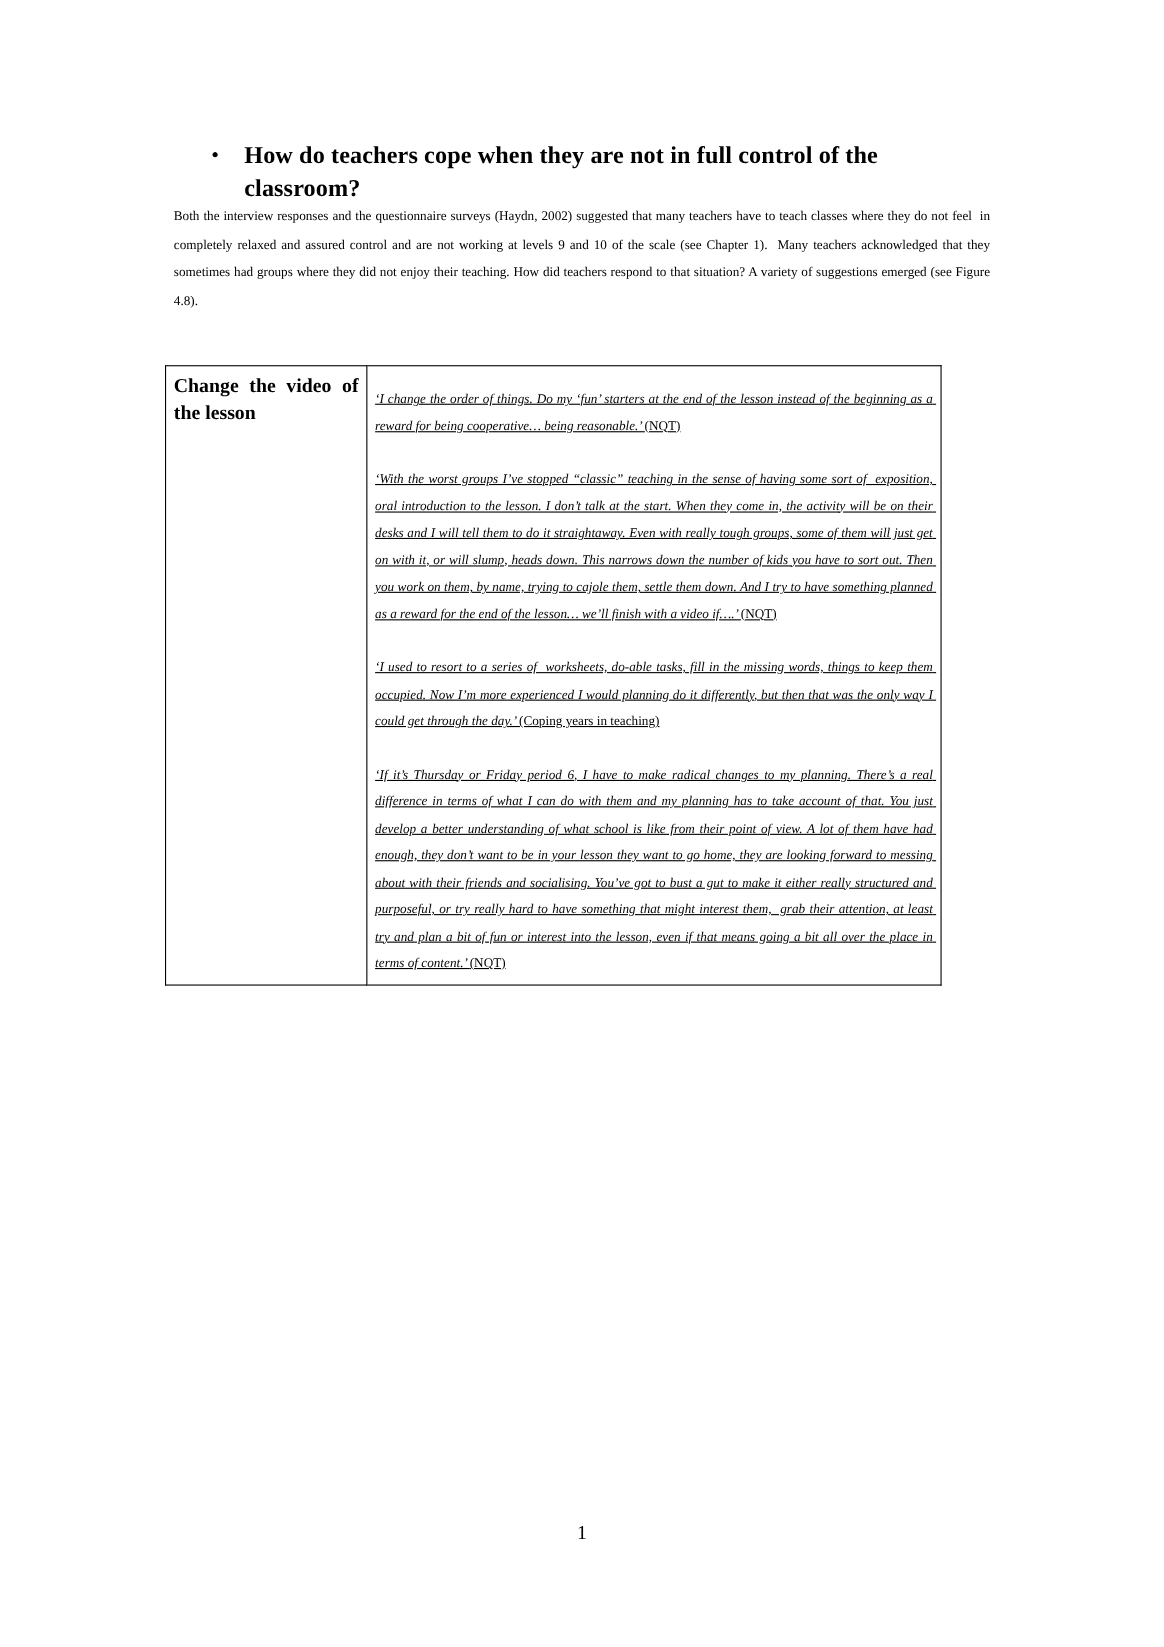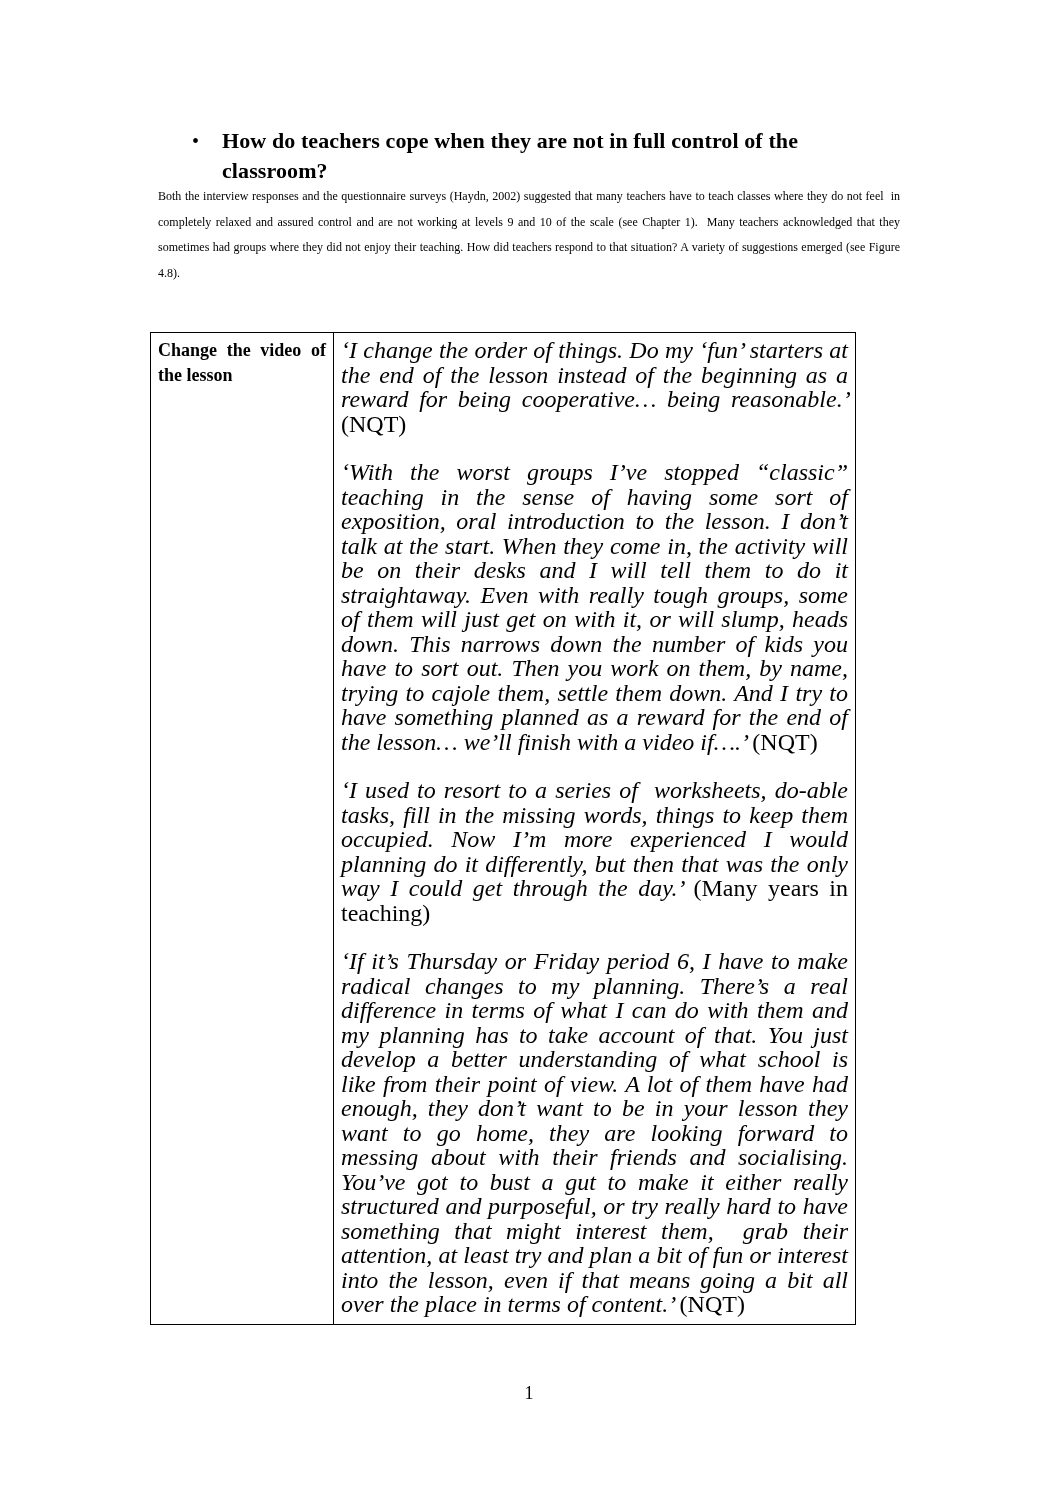--- a/index.html
+++ b/index.html
@@ -102,27 +102,28 @@
     font-weight: bold;
     line-height: 25px;
   }
 
   .row-graphic .col-label,
   .row-graphic .col-body {
     height: 136px;
   }
 
   .quote {
-    font-size: 24px;
+    font-size: 12px;
     line-height: 24.5px;
     text-align: justify;
     text-justify: inter-word;
     font-style: italic;
-    margin: 0 0 24px 0;
+    margin: 12px 0 24px 0;
     white-space: pre-wrap;
+    text-decoration: underline;
   }
   .quote:last-child {
     margin-bottom: 0;
   }
   .quote .attr {
     font-style: normal;
   }
 
   
   .page-number {
@@ -151,21 +152,21 @@
 
   <table class="fig-table">
     <tbody>
       <tr class="row-strategy">
         <td class="col-label">
           <div class="label-text two-line-justify">Change the video of the lesson</div>
         </td>
         <td class="col-body">
           <p class="quote"><span>‘I change the order of things. Do my ‘fun’ starters at the end of the lesson instead of the beginning as a reward for being cooperative… being reasonable.’ </span><span class="attr">(NQT)</span></p>
           <p class="quote"><span>‘With the worst groups I’ve stopped “classic” teaching in the sense of having some sort of  exposition, oral introduction to the lesson. I don’t talk at the start. When they come in, the activity will be on their desks and I will tell them to do it straightaway. Even with really tough groups, some of them will just get on with it, or will slump, heads down. This narrows down the number of kids you have to sort out. Then you work on them, by name, trying to cajole them, settle them down. And I try to have something planned as a reward for the end of the lesson… we’ll finish with a video if….’ </span><span class="attr">(NQT)</span></p>
-          <p class="quote"><span>‘I used to resort to a series of  worksheets, do-able tasks, fill in the missing words, things to keep them occupied. Now I’m more experienced I would planning do it differently, but then that was the only way I could get through the day.’ </span><span class="attr">(Many years in teaching)</span></p>
+          <p class="quote"><span>‘I used to resort to a series of  worksheets, do-able tasks, fill in the missing words, things to keep them occupied. Now I’m more experienced I would planning do it differently, but then that was the only way I could get through the day.’ </span><span class="attr">(Coping years in teaching)</span></p>
           <p class="quote"><span>‘If it’s Thursday or Friday period 6, I have to make radical changes to my planning. There’s a real difference in terms of what I can do with them and my planning has to take account of that. You just develop a better understanding of what school is like from their point of view. A lot of them have had enough, they don’t want to be in your lesson they want to go home, they are looking forward to messing about with their friends and socialising. You’ve got to bust a gut to make it either really structured and purposeful, or try really hard to have something that might interest them,  grab their attention, at least try and plan a bit of fun or interest into the lesson, even if that means going a bit all over the place in terms of content.’ </span><span class="attr">(NQT)</span></p>
         </td>
       </tr>
     </tbody>
   </table>
 
   <div class="page-number">1</div>
 
 </div>
 

